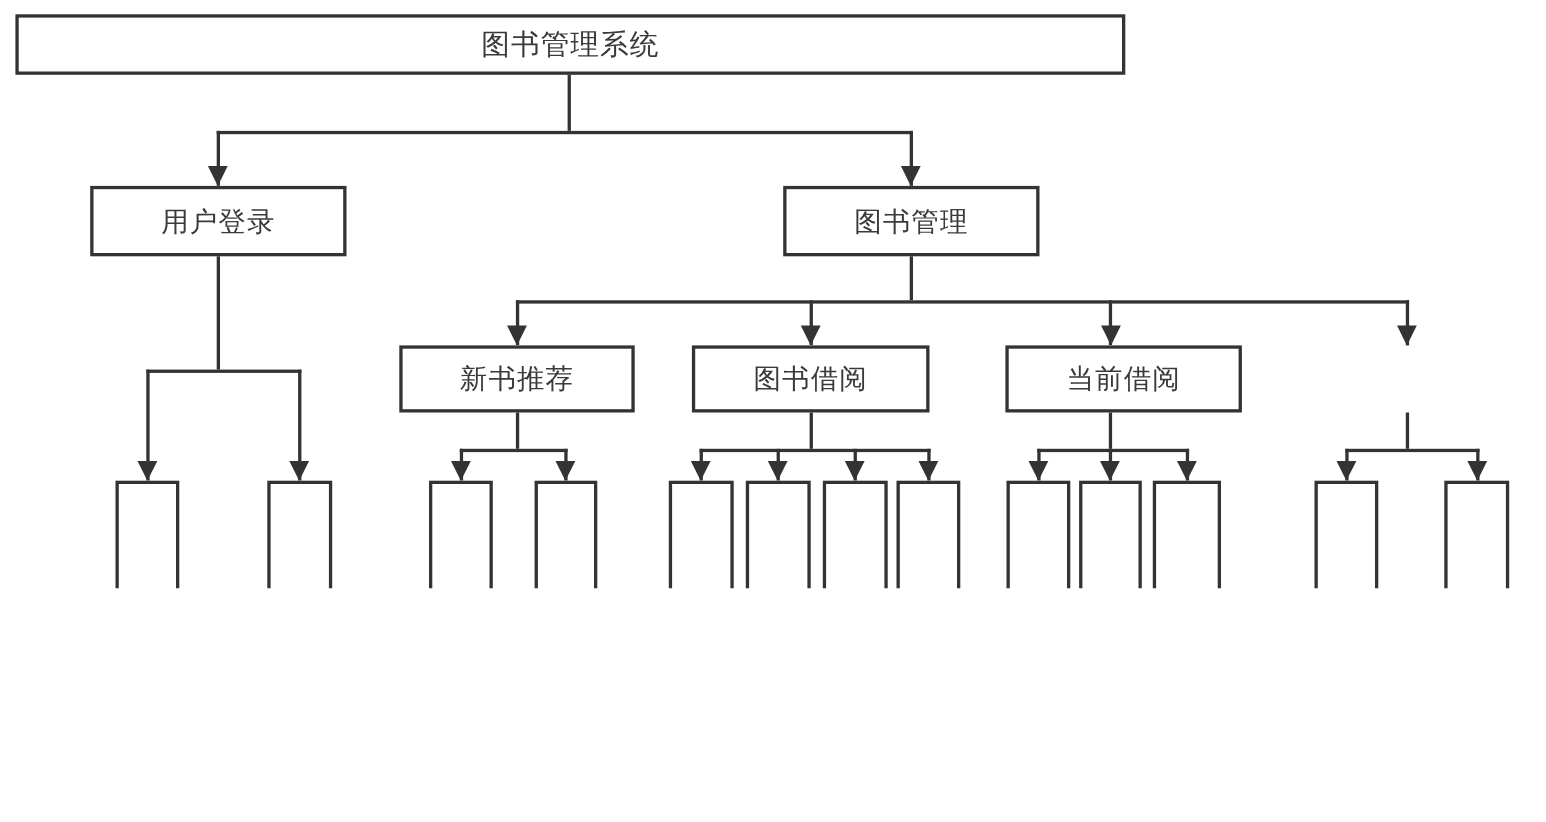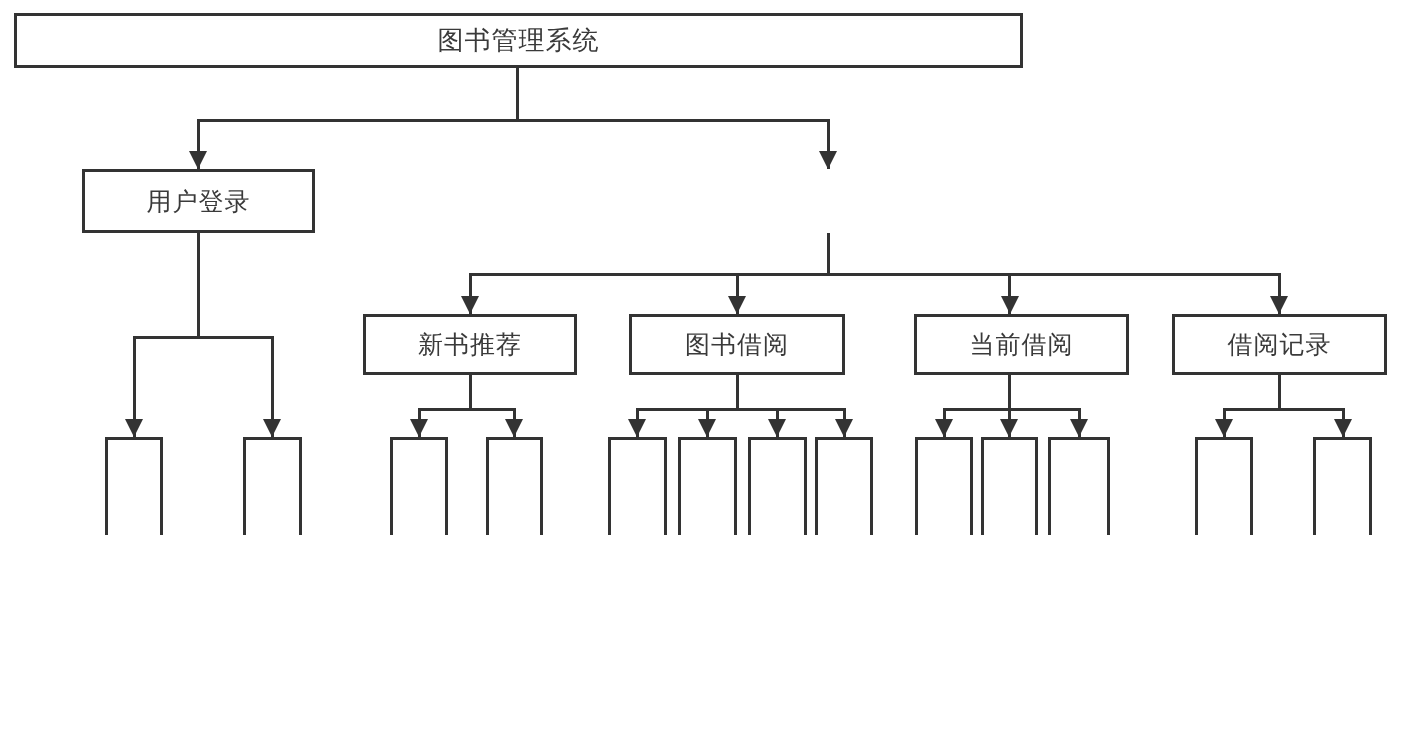--- a/index.html
+++ b/index.html
@@ -42,20 +42,23 @@
   <div class="vl" style="left:516px;top:68px;height:51px;"></div>
   <div class="hl" style="left:197px;top:119px;width:633px;"></div>
   <div class="vl" style="left:197px;top:119px;height:50px;"></div>
   <div class="vl" style="left:827px;top:119px;height:50px;"></div>
   <div class="arr" style="left:189px;top:151px;"></div>
   <div class="arr" style="left:819px;top:151px;"></div>
 
   <div class="box" style="left:82px;top:169px;width:233px;height:64px;">
     <span class="hlabel">用户登录</span>
   </div>
+  <div class="box" style="left:712px;top:169px;width:233px;height:64px;">
+    <span class="hlabel">图书管理</span>
+  </div>
 
   <div class="vl" style="left:197px;top:233px;height:103px;"></div>
   <div class="hl" style="left:133px;top:336px;width:141px;"></div>
   <div class="vl" style="left:133px;top:336px;height:101px;"></div>
   <div class="vl" style="left:271px;top:336px;height:101px;"></div>
   <div class="arr" style="left:125px;top:419px;"></div>
   <div class="arr" style="left:263px;top:419px;"></div>
 
   <div class="vl" style="left:827px;top:233px;height:40px;"></div>
   <div class="hl" style="left:469px;top:273px;width:812px;"></div>
@@ -69,23 +72,20 @@
   <div class="arr" style="left:1270px;top:296px;"></div>
 
   <div class="box" style="left:629px;top:314px;width:216px;height:61px;">
     <span class="hlabel">图书借阅</span>
   </div>
   <div class="box" style="left:363px;top:314px;width:214px;height:61px;">
     <span class="hlabel">新书推荐</span>
   </div>
   <div class="box" style="left:902px;top:314px;width:215px;height:61px;margin-left:12px;">
     <span class="hlabel">当前借阅</span>
-  </div>
-  <div class="box" style="left:1172px;top:314px;width:215px;height:61px;">
-    <span class="hlabel">借阅记录</span>
   </div>
 
   <div class="vl" style="left:469px;top:375px;height:33px;"></div>
   <div class="hl" style="left:418px;top:408px;width:98px;"></div>
   <div class="vl" style="left:418px;top:408px;height:29px;"></div>
   <div class="vl" style="left:513px;top:408px;height:29px;"></div>
   <div class="arr" style="left:410px;top:419px;"></div>
   <div class="arr" style="left:505px;top:419px;"></div>
 
   <div class="vl" style="left:736px;top:375px;height:33px;"></div>

